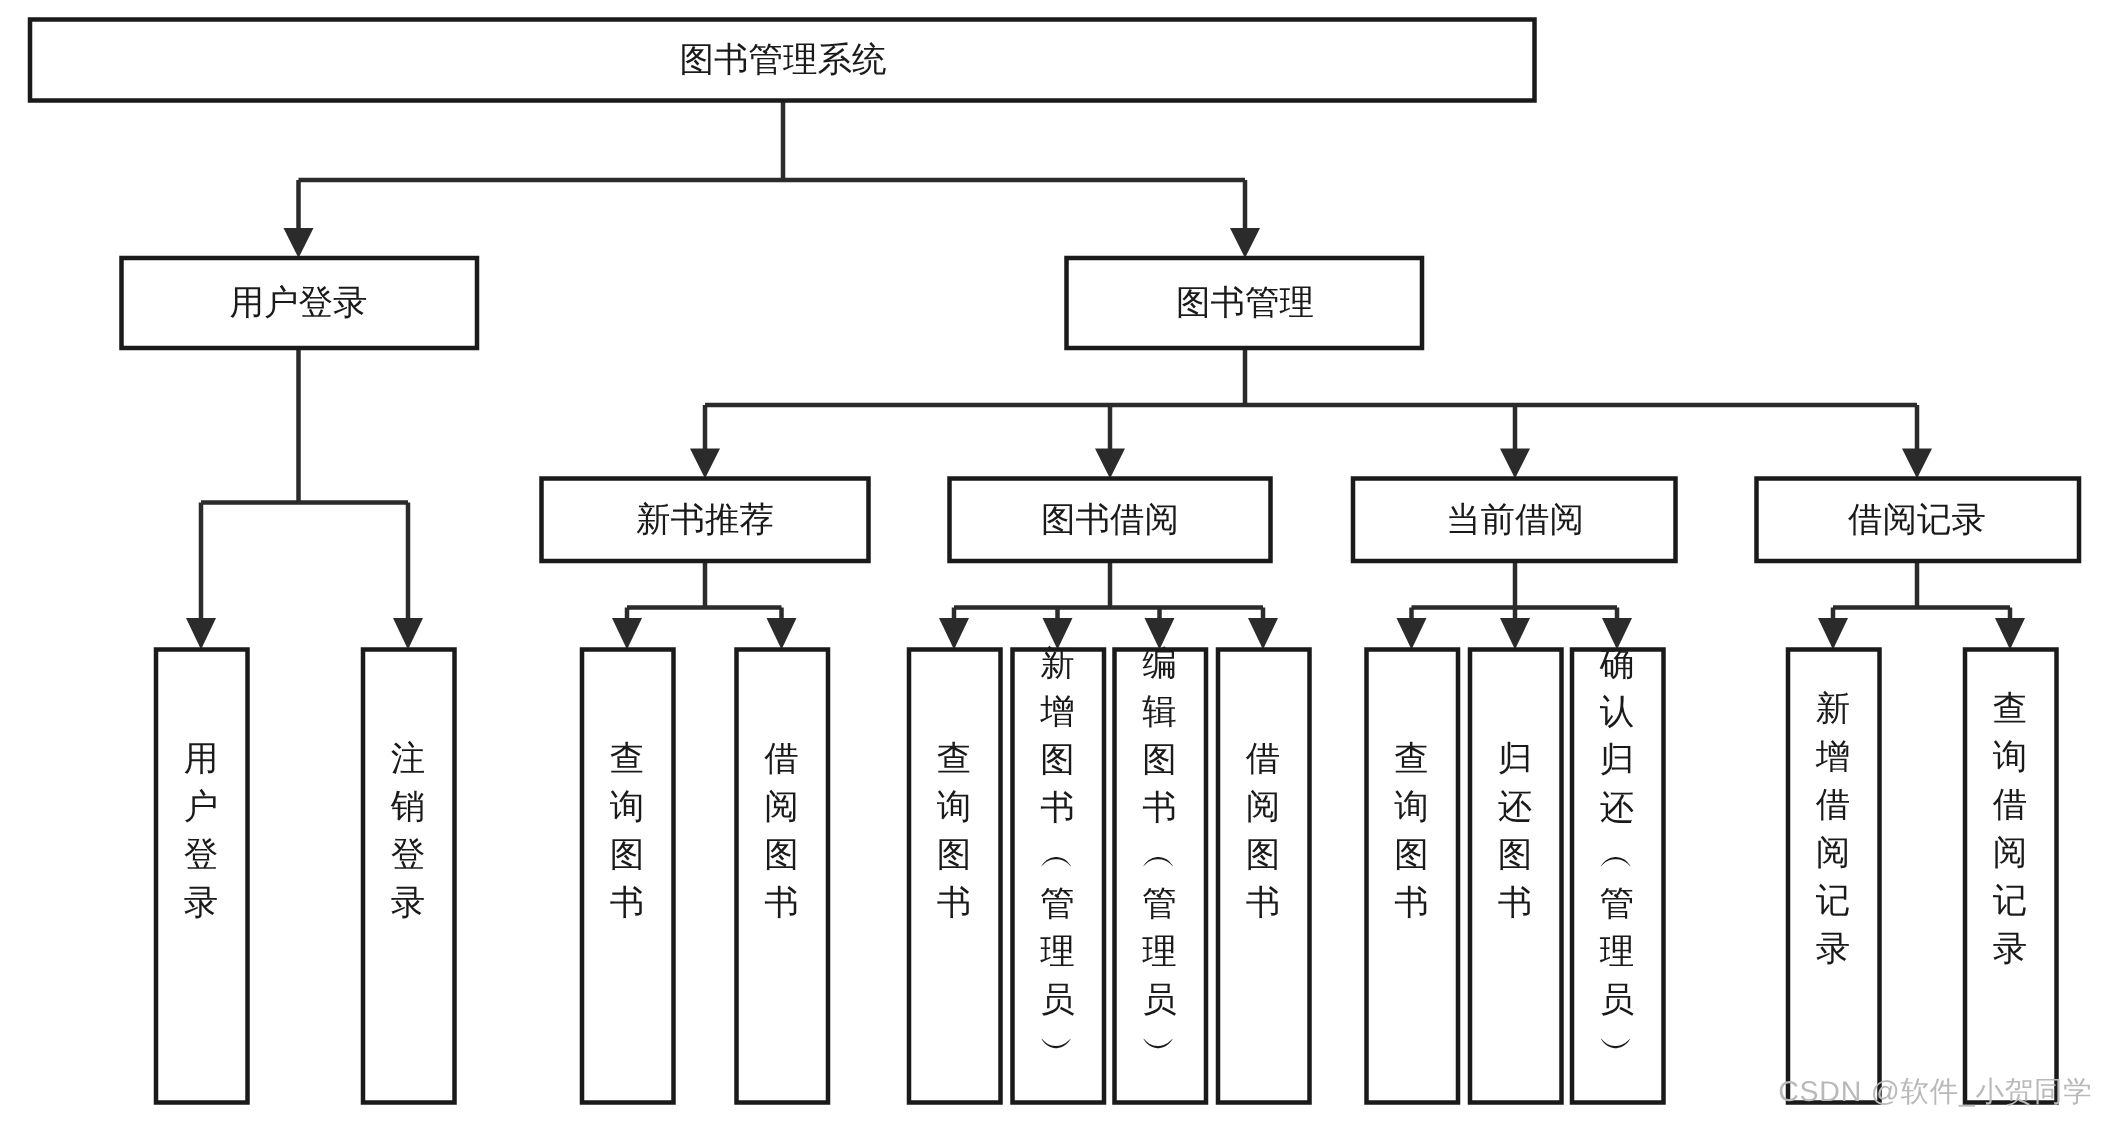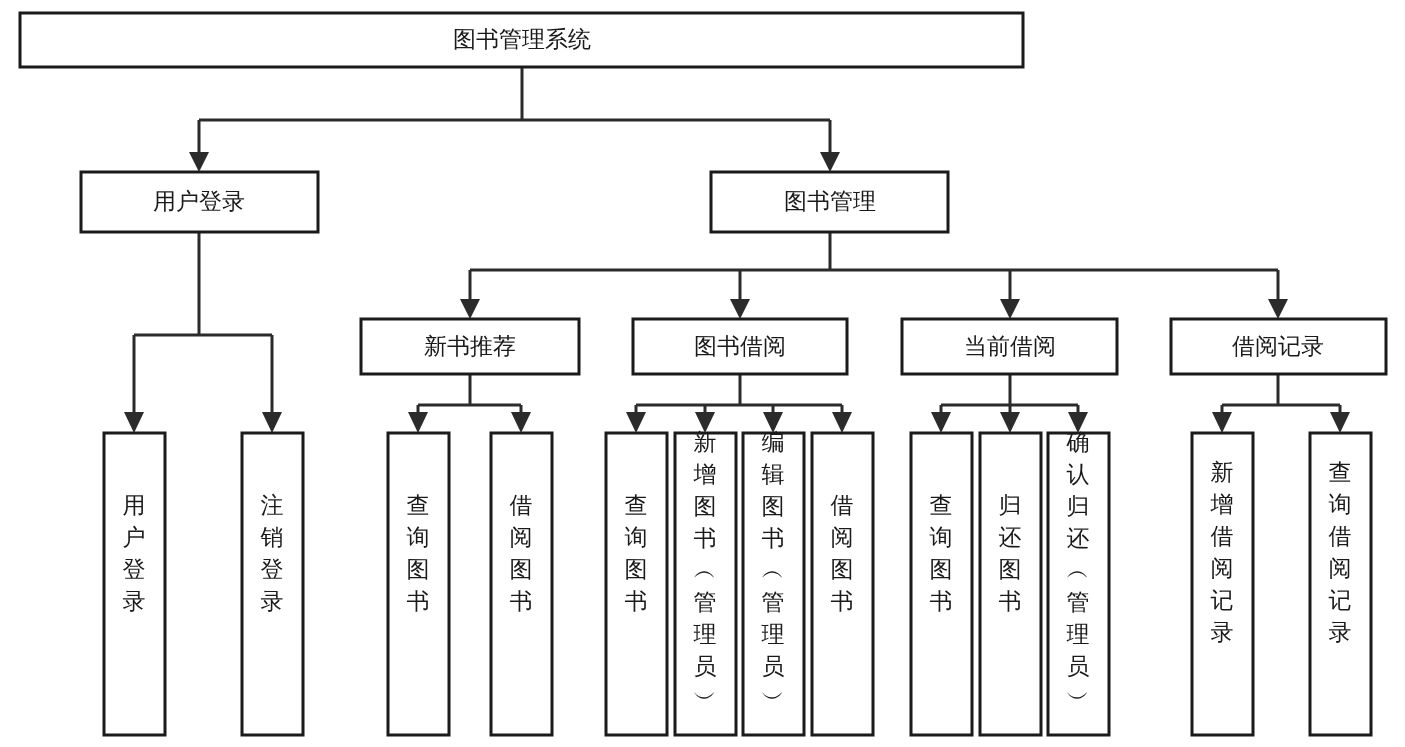--- a/index.html
+++ b/index.html
@@ -244,14 +244,15 @@
       <text class="node-label-vert" x="1222" y="480"><tspan x="1222" dy="0">新</tspan><tspan x="1222" dy="32">增</tspan><tspan x="1222" dy="32">借</tspan><tspan x="1222" dy="32">阅</tspan><tspan x="1222" dy="32">记</tspan><tspan x="1222" dy="32">录</tspan></text>
     </g>
 
     <g>
       <rect class="node-rect" x="1310" y="433" width="61" height="302"></rect>
       <text class="node-label-vert" x="1340" y="480"><tspan x="1340" dy="0">查</tspan><tspan x="1340" dy="32">询</tspan><tspan x="1340" dy="32">借</tspan><tspan x="1340" dy="32">阅</tspan><tspan x="1340" dy="32">记</tspan><tspan x="1340" dy="32">录</tspan></text>
     </g>
 
   </svg>
 
+  <div class="watermark">CSDN @软件_小贺同学</div>
 
 </div>
 
 </body></html>

